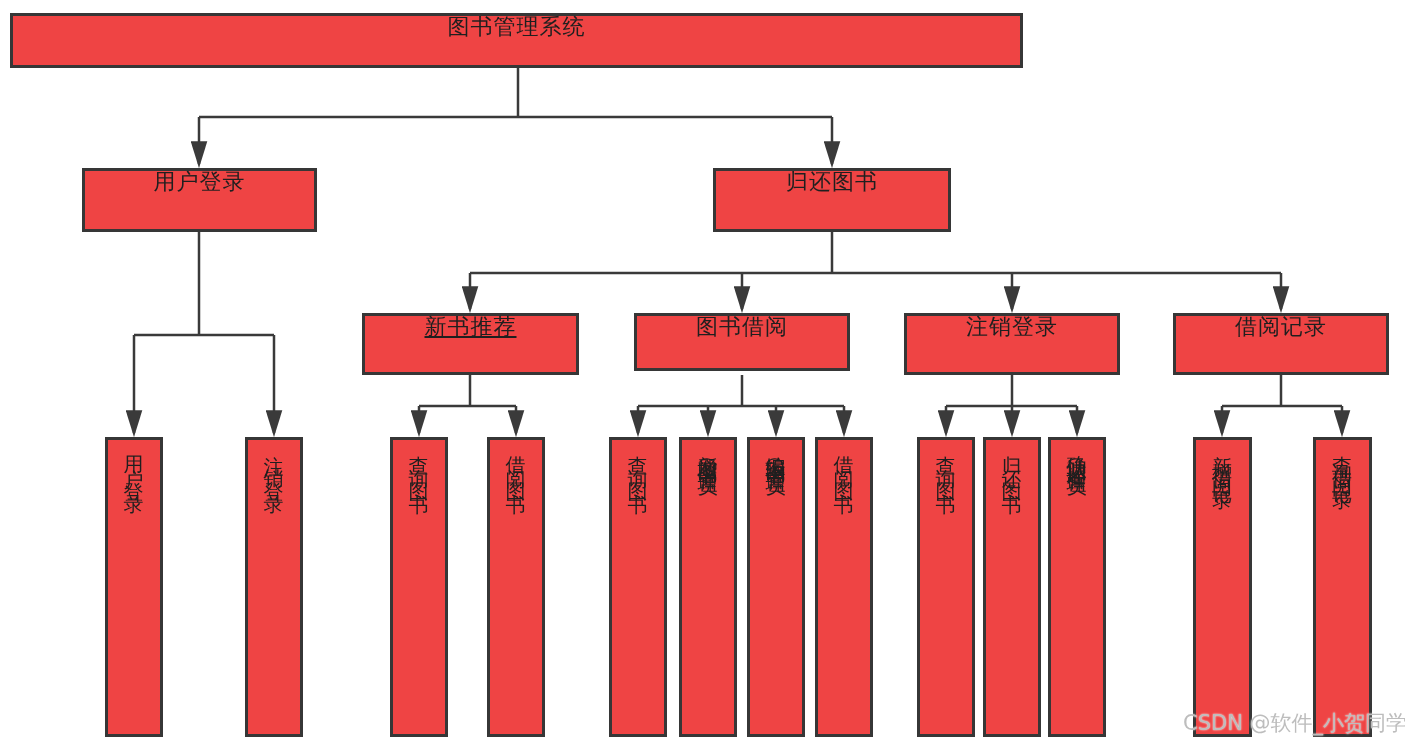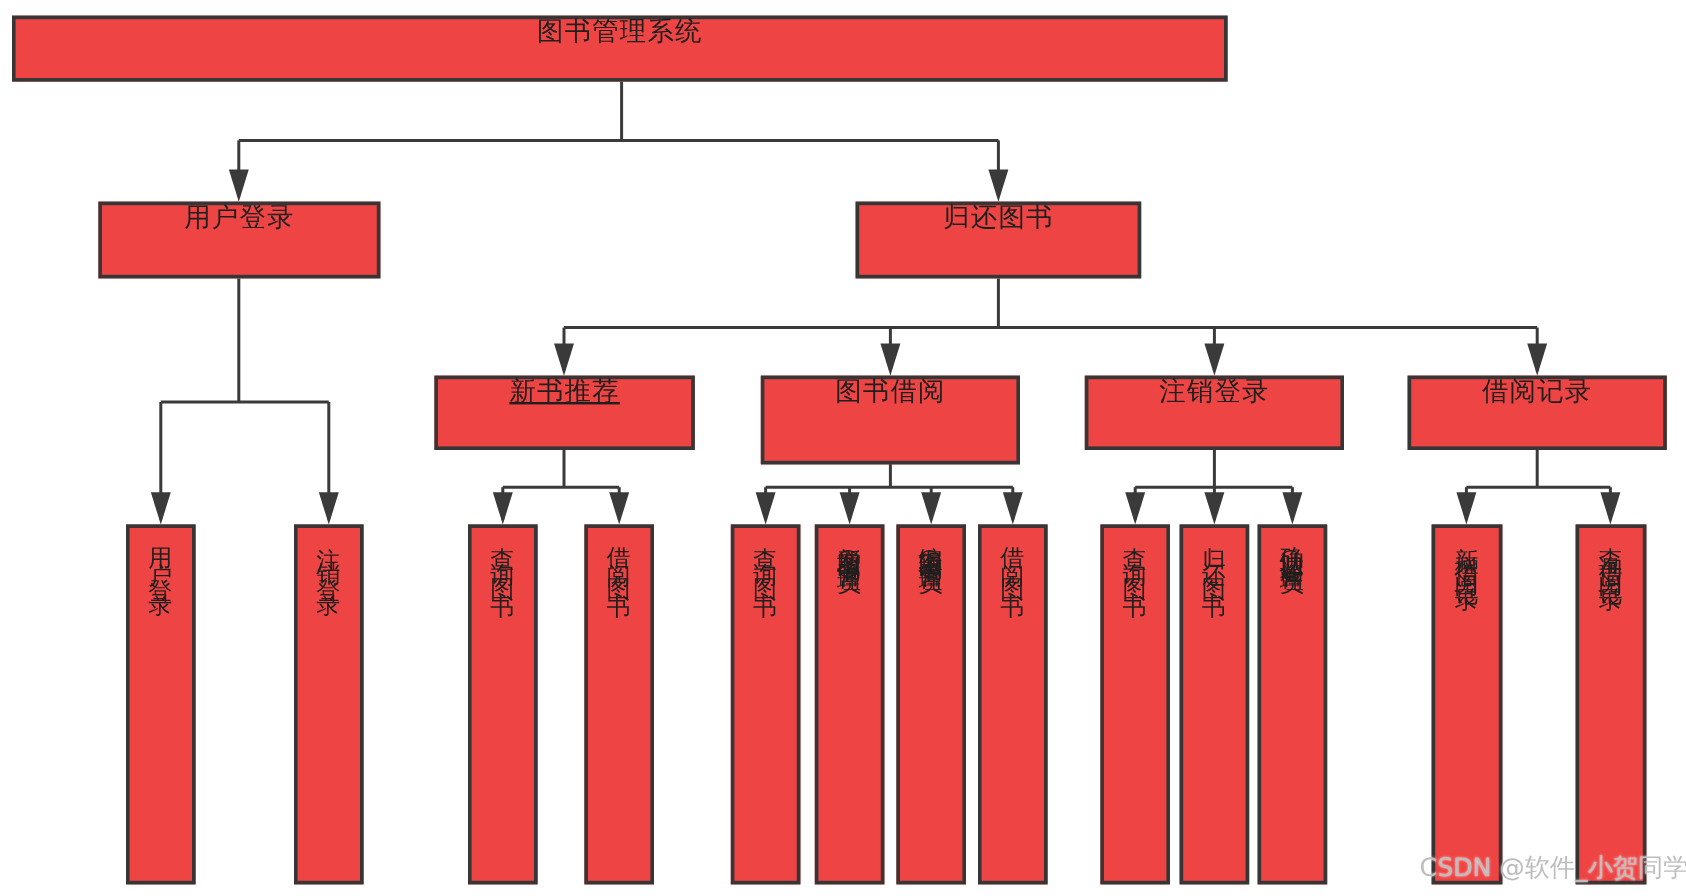--- a/index.html
+++ b/index.html
@@ -128,21 +128,21 @@
   <div class="box" style="left:82px; top:168px; width:235px; height:64px;">
     <span class="hlabel">用户登录</span>
   </div>
   <div class="box" style="left:713px; top:168px; width:238px; height:64px;">
     <span class="hlabel">归还图书</span>
   </div>
 
   <div class="box" style="left:362px; top:313px; width:217px; height:62px;text-decoration:underline;">
     <span class="hlabel">新书推荐</span>
   </div>
-  <div class="box" style="left:634px; top:313px; width:216px; height:74px;">
+  <div class="box" style="left:634px; top:313px; width:216px; height:58px;">
     <span class="hlabel">图书借阅</span>
   </div>
   <div class="box" style="left:904px; top:313px; width:216px; height:62px;">
     <span class="hlabel">注销登录</span>
   </div>
   <div class="box" style="left:1173px; top:313px; width:216px; height:62px;">
     <span class="hlabel">借阅记录</span>
   </div>
 
   <div class="box leaf" style="left:105px; top:437px; width:58px; height:300px;">

